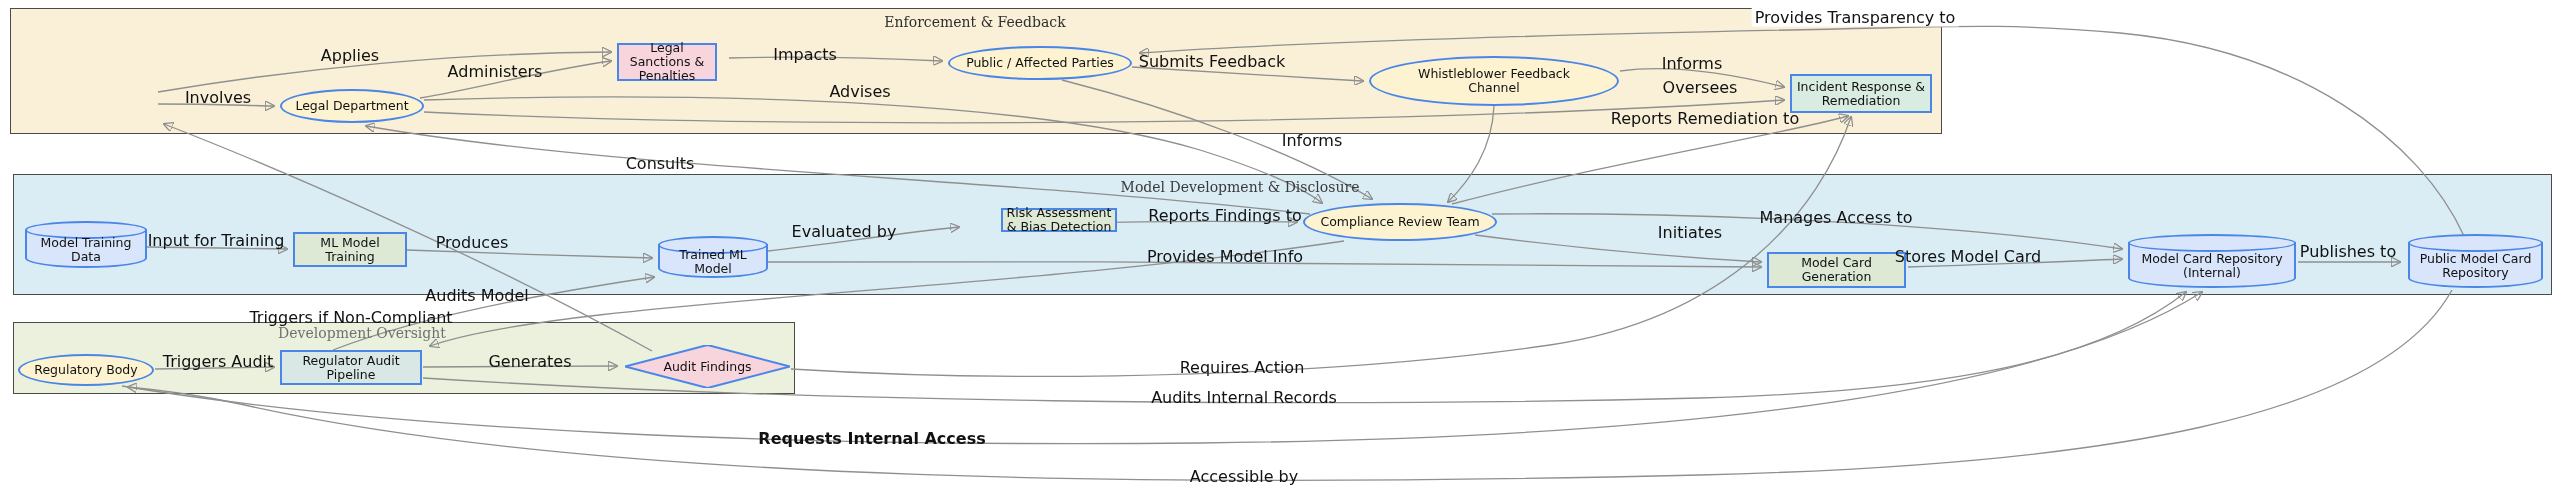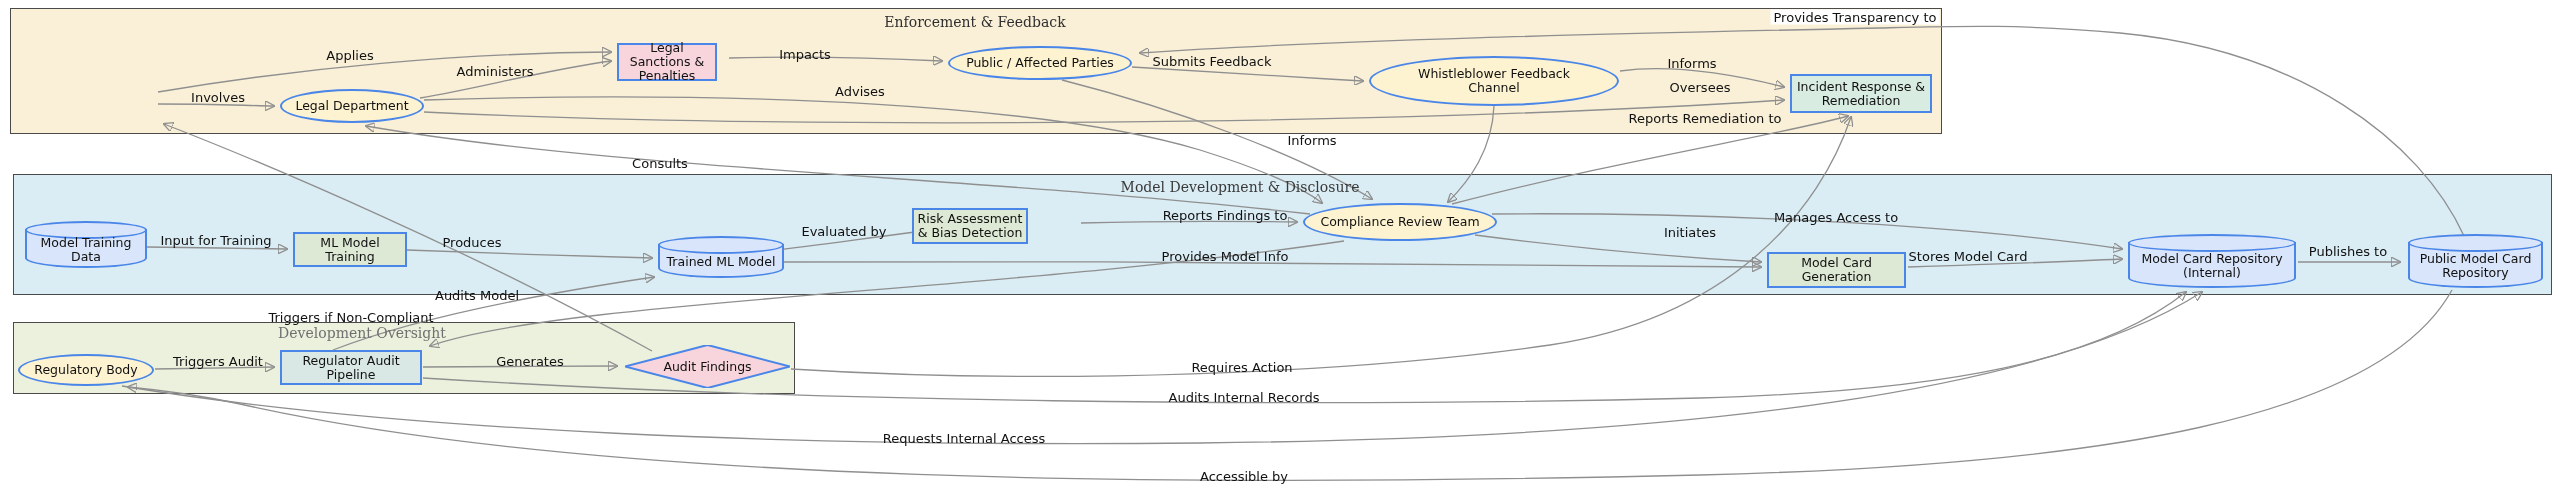--- a/index.html
+++ b/index.html
@@ -15,21 +15,21 @@
   .box{background:#dde9d5;border:2px solid #4a86e8;}
   .ellipse{background:#fdf3d0;border:2px solid #4a86e8;border-radius:50%;}
   .cyl{background:#d9e5fa;border:2px solid #4a86e8;border-top:none;
        border-radius:0 0 50% 50% / 0 0 10px 10px;}
   .cyl::before{content:"";position:absolute;top:-8px;left:-2px;right:-2px;height:14px;
        background:#d9e5fa;border:2px solid #4a86e8;border-radius:50%;}
   .cyl .lbl{position:relative;padding-top:4px;}
   .diamond{background:transparent;border:none;}
   .diamond svg{position:absolute;left:0;top:0;width:100%;height:100%;}
   .diamond .lbl{position:relative;z-index:1;}
-  .elabel{position:absolute;transform:translate(-50%,-50%);z-index:4;font-size:13px;
+  .elabel{position:absolute;transform:translate(-50%,-50%);z-index:4;font-size:16px;
           color:#111;white-space:nowrap;}
   .elabel.chip{background:#fff;padding:0 3px;}
 </style>
 </head>
 <body>
 
 <div class="canvas">
 
   <div class="cluster" style="left:10px;top:8px;width:1930px;height:124px;background:#faf0d8;"></div>
   <div class="cluster" style="left:13px;top:174px;width:2537px;height:119px;background:#daecf4;"></div>
@@ -100,25 +100,25 @@
     </div>
 
   <div class="node cyl" style="left:25px;top:229px;width:122px;height:39px;">
     <span class="lbl">Model Training Data</span>
     </div>
 
   <div class="node box" style="left:293px;top:232px;width:114px;height:35px;">
     <span class="lbl">ML Model Training</span>
     </div>
 
-  <div class="node cyl" style="left:658px;top:244px;width:126px;height:34px;">
+  <div class="node cyl" style="left:658px;top:244px;width:110px;height:34px;">
     <span class="lbl">Trained ML Model</span>
     </div>
 
-  <div class="node box" style="left:912px;top:208px;width:116px;height:36px;">
+  <div class="node box" style="left:1001px;top:208px;width:116px;height:24px;">
     <span class="lbl">Risk Assessment &amp; Bias Detection</span>
     </div>
 
   <div class="node ellipse" style="left:1303px;top:203px;width:194px;height:38px;">
     <span class="lbl">Compliance Review Team</span>
     </div>
 
   <div class="node box" style="left:1767px;top:252px;width:139px;height:36px;">
     <span class="lbl">Model Card Generation</span>
     </div>
@@ -166,16 +166,16 @@
   <div class="elabel" style="left:1690px;top:232px;">Initiates</div>
   <div class="elabel" style="left:1836px;top:217px;">Manages Access to</div>
   <div class="elabel" style="left:1968px;top:256px;">Stores Model Card</div>
   <div class="elabel" style="left:2348px;top:251px;">Publishes to</div>
   <div class="elabel" style="left:477px;top:295px;">Audits Model</div>
   <div class="elabel" style="left:351px;top:317px;">Triggers if Non-Compliant</div>
   <div class="elabel" style="left:218px;top:361px;">Triggers Audit</div>
   <div class="elabel" style="left:530px;top:361px;">Generates</div>
   <div class="elabel" style="left:1242px;top:367px;">Requires Action</div>
   <div class="elabel" style="left:1244px;top:397px;">Audits Internal Records</div>
-  <div class="elabel" style="left:964px;top:438px;">Requests Internal Access</div>
+  <div class="elabel" style="left:872px;top:438px;font-weight:bold;">Requests Internal Access</div>
   <div class="elabel" style="left:1244px;top:476px;">Accessible by</div>
 
 </div>
 
 </body></html>

